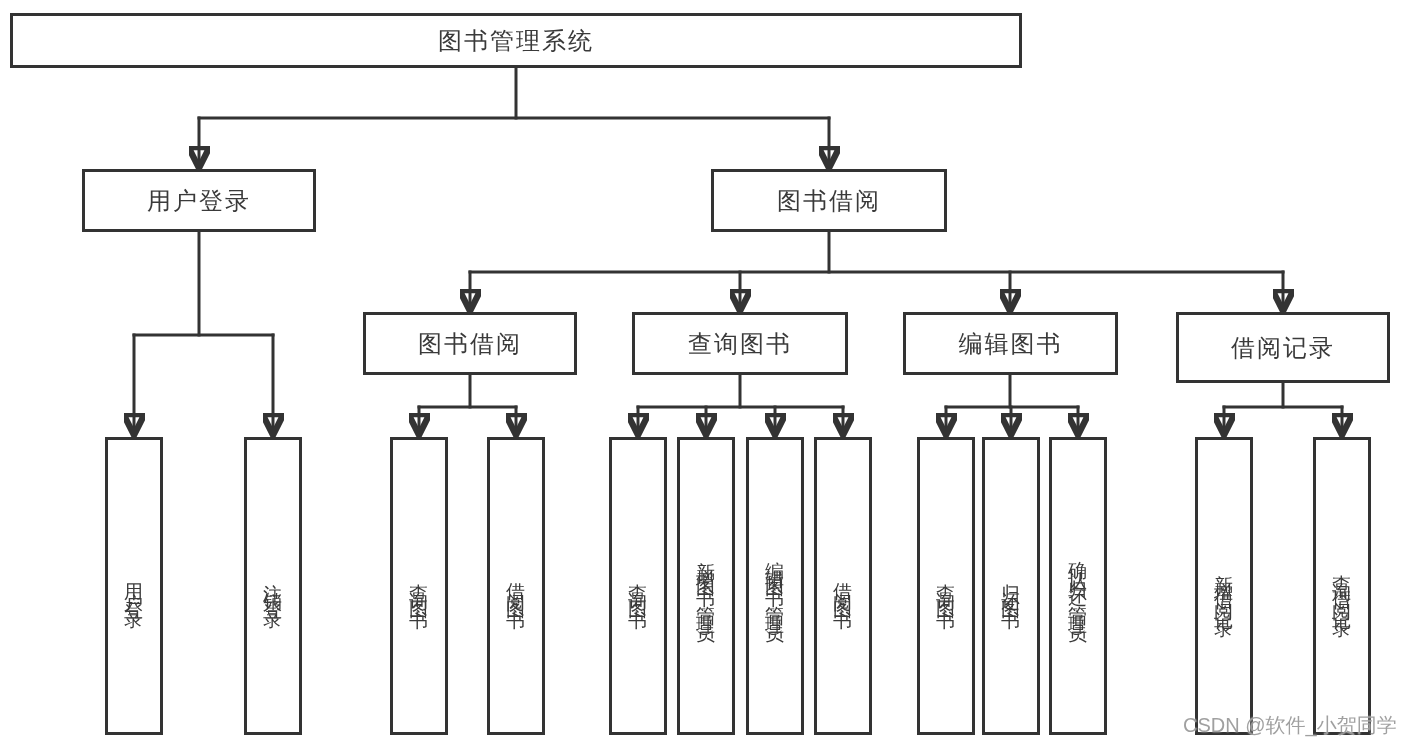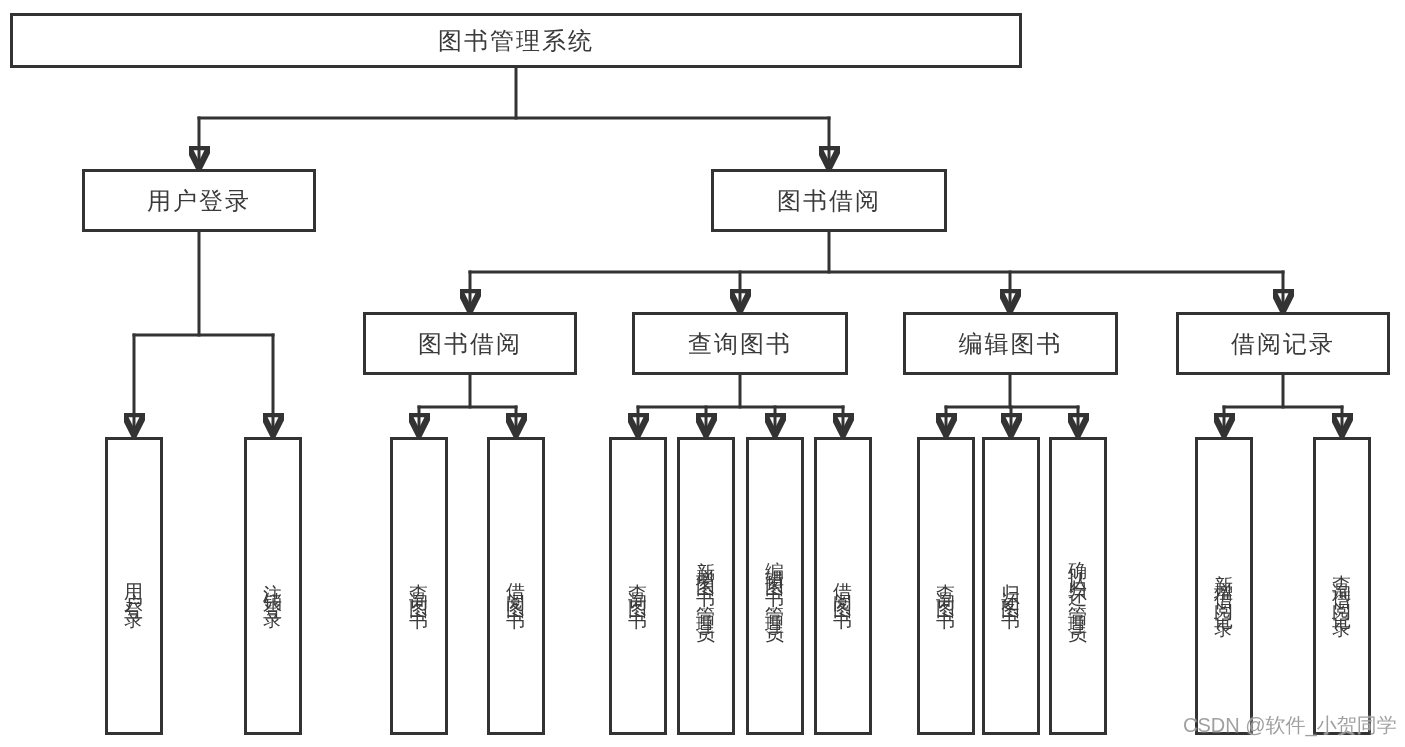--- a/index.html
+++ b/index.html
@@ -127,21 +127,21 @@
 
   <div class="node" style="left:363px;top:312px;width:214px;height:63px">
     <span class="h-lbl">图书借阅</span>
   </div>
   <div class="node" style="left:632px;top:312px;width:216px;height:63px">
     <span class="h-lbl">查询图书</span>
   </div>
   <div class="node" style="left:903px;top:312px;width:215px;height:63px">
     <span class="h-lbl">编辑图书</span>
   </div>
-  <div class="node" style="left:1176px;top:312px;width:214px;height:63px">
+  <div class="node" style="left:1176px;top:312px;width:214px;height:71px">
     <span class="h-lbl">借阅记录</span>
   </div>
 
   <div class="node leaf" style="left:105px">
     <span class="v-lbl">用户登录</span>
   </div>
   <div class="node leaf" style="left:244px">
     <span class="v-lbl">注销登录</span>
   </div>
 

